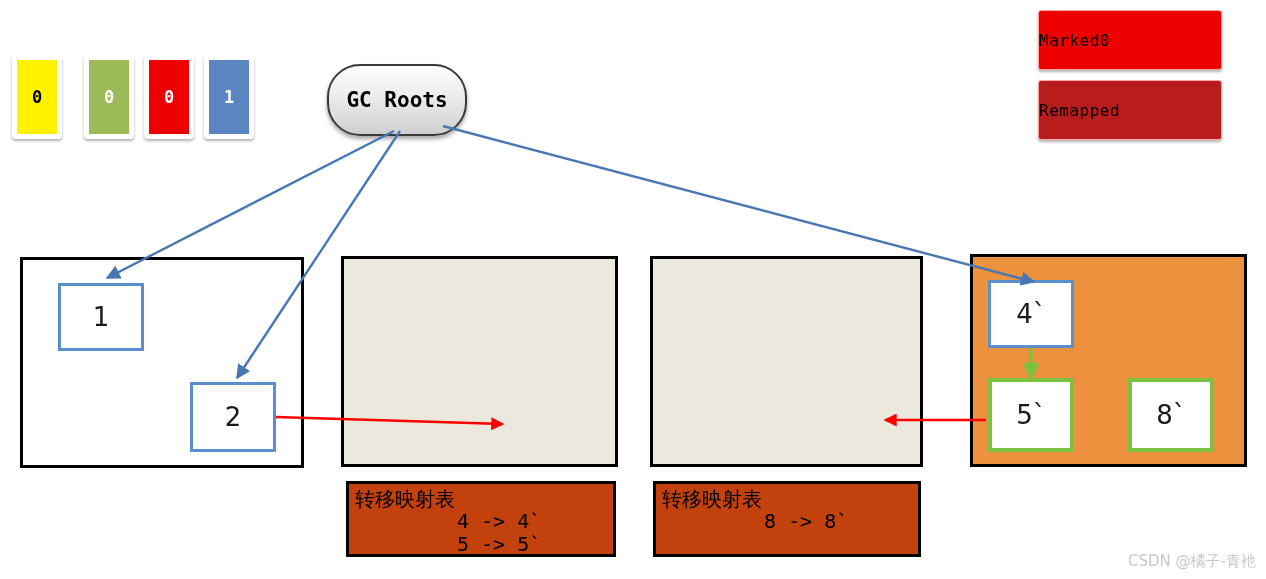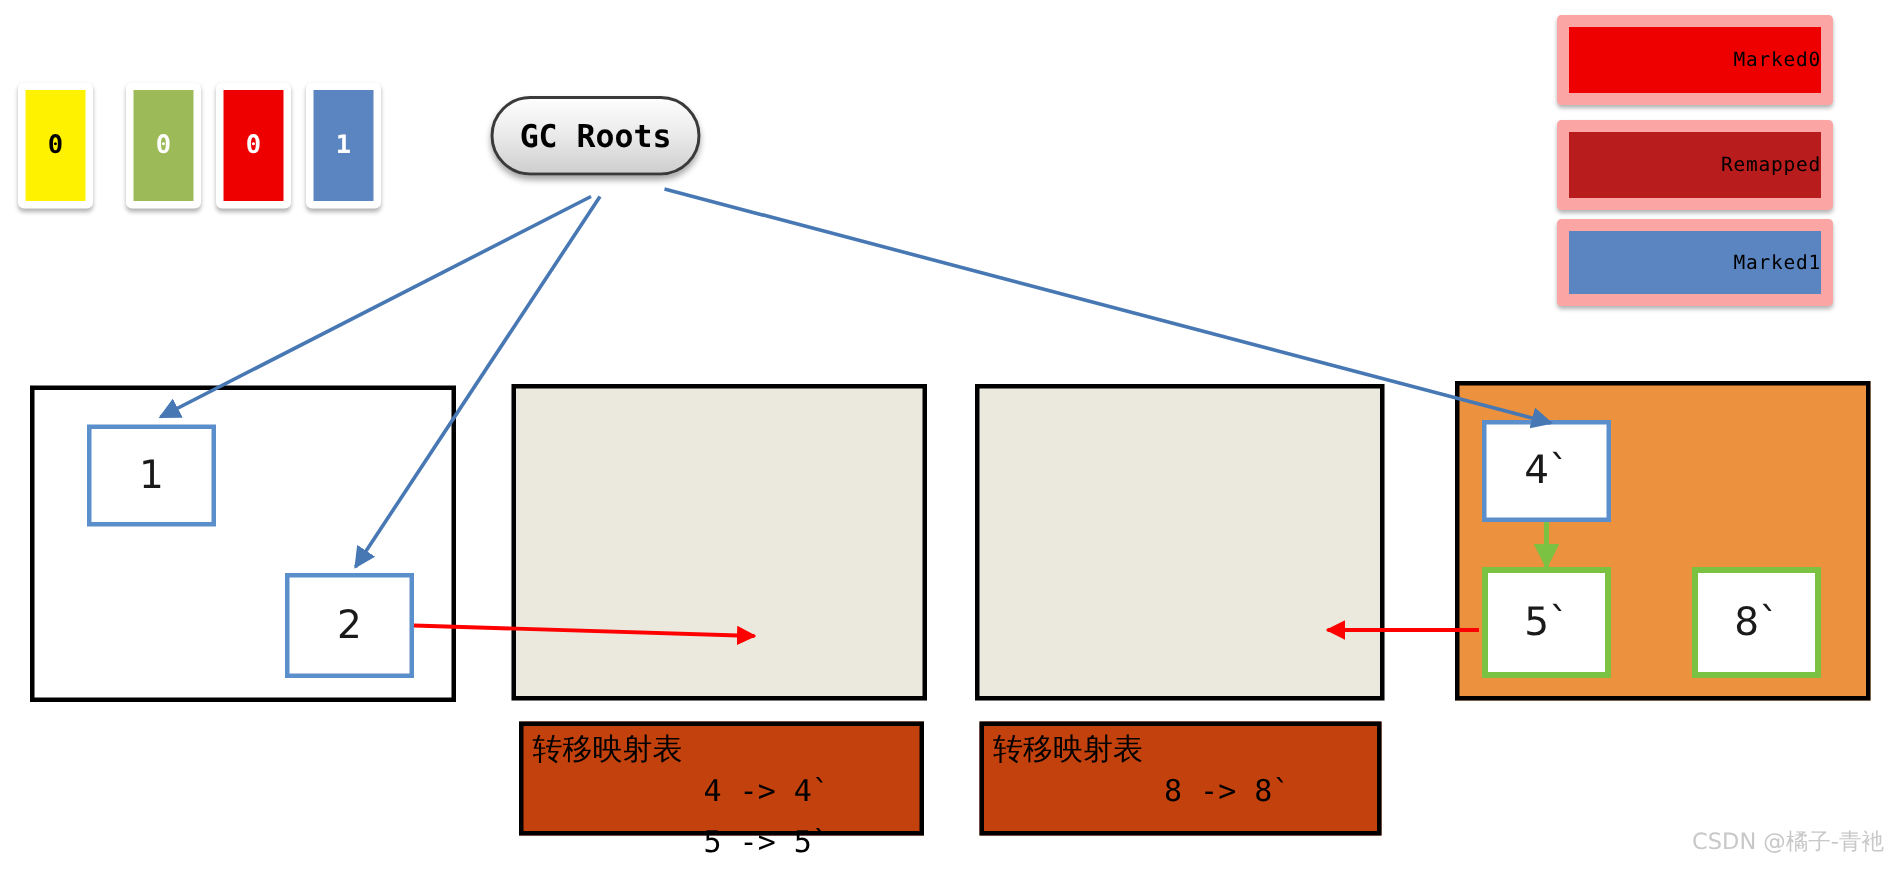--- a/index.html
+++ b/index.html
@@ -38,39 +38,39 @@
     justify-content: center;
     font-family: "DejaVu Sans Mono", monospace;
     font-size: 17px;
     font-weight: 600;
   }
 
   
   .legend-item {
     position: absolute;
     box-sizing: border-box;
-    border: 8px solid #fca5a5;
+    border: 1px solid #fca5a5;
     border-radius: 3px;
     box-shadow: 0 2px 3px rgba(0,0,0,0.30);
     display: flex;
     align-items: center;
-    justify-content: flex-end;
-    font-family: "DejaVu Sans Mono", monospace;
-    font-size: 13px;
+    justify-content: flex-start;
+    font-family: "DejaVu Sans Mono", monospace;
+    font-size: 16px;
     color: #000000;
     letter-spacing: 0.5px;
   }
 
   
   .gc-roots {
     position: absolute;
     left: 327px;
     top: 64px;
     width: 140px;
-    height: 53px;
+    height: 72px;
     box-sizing: border-box;
     border: 2px solid #3a3a3a;
     border-radius: 33px;
     background: linear-gradient(180deg, #fdfdfd 0%, #ececec 45%, #cfcfcf 100%);
     box-shadow: 0 3px 4px rgba(0,0,0,0.35);
     display: flex;
     align-items: center;
     justify-content: center;
     font-family: "DejaVu Sans Mono", monospace;
     font-size: 21px;
@@ -114,25 +114,25 @@
     position: absolute;
     left: 6px;
     top: 2px;
     font-family: "DejaVu Sans", sans-serif;
     font-size: 20px;
     color: #000000;
     white-space: nowrap;
   }
   .fwd-rows {
     position: absolute;
-    left: 120px;
+    left: 108px;
     top: 26px;
     font-family: "DejaVu Sans Mono", monospace;
     font-size: 20px;
-    line-height: 34px;
+    line-height: 23px;
     color: #000000;
     white-space: pre;
   }
 
   
   .watermark {
     position: absolute;
     right: 10px;
     bottom: 8px;
     font-family: "DejaVu Sans", sans-serif;
@@ -157,23 +157,20 @@
   </div>
   <div class="card" style="left:204px; top:55px; width:50px; height:84px; background:#5b85c0; color:#ffffff;">
     <span>1</span>
   </div>
 
   <div class="legend-item" style="left:1038px; top:10px; width:184px; height:60px; background:#ee0000;">
     <span>Marked0</span>
   </div>
   <div class="legend-item" style="left:1038px; top:80px; width:184px; height:60px; background:#b91c1c;">
     <span>Remapped</span>
-  </div>
-  <div class="legend-item" style="left:1038px; top:146px; width:184px; height:58px; background:#5b85c0;">
-    <span>Marked1</span>
   </div>
 
   <div class="gc-roots">
     <span>GC Roots</span>
   </div>
 
   <div class="region region-white" style="left:20px; top:257px; width:284px; height:211px;"></div>
 
   <div class="region region-beige" style="left:341px; top:256px; width:277px; height:211px;"></div>
 

